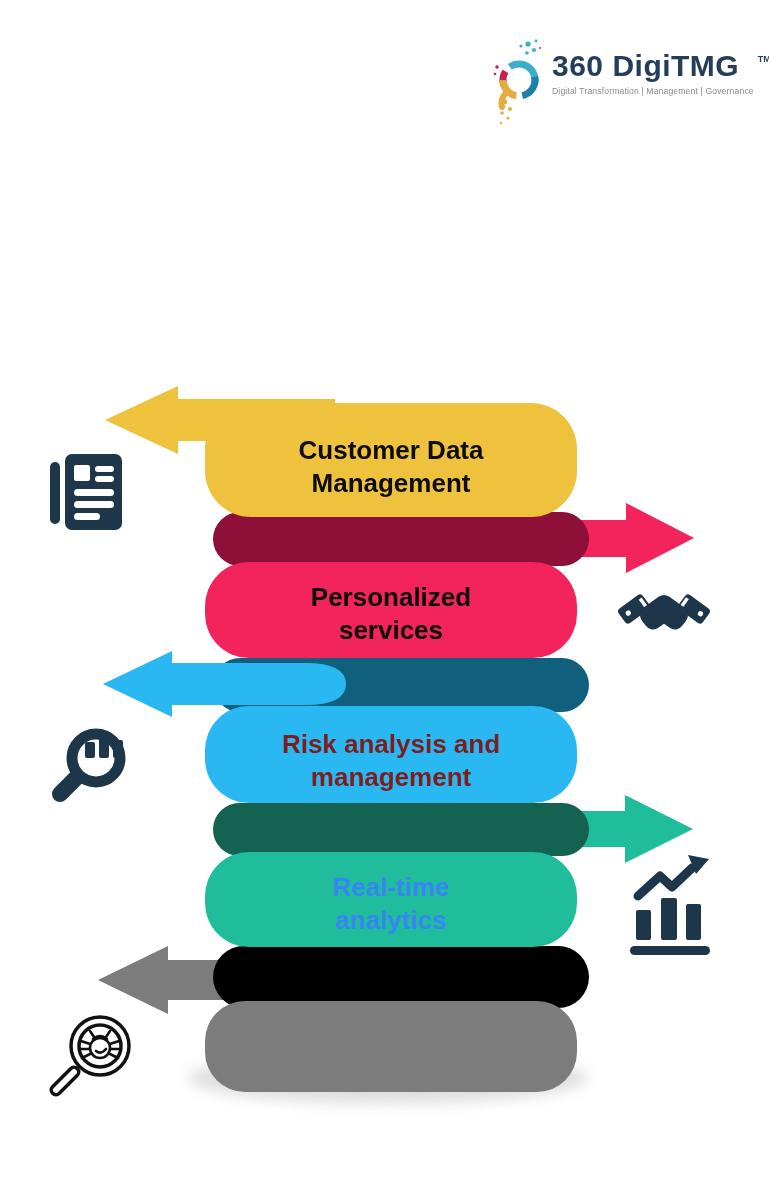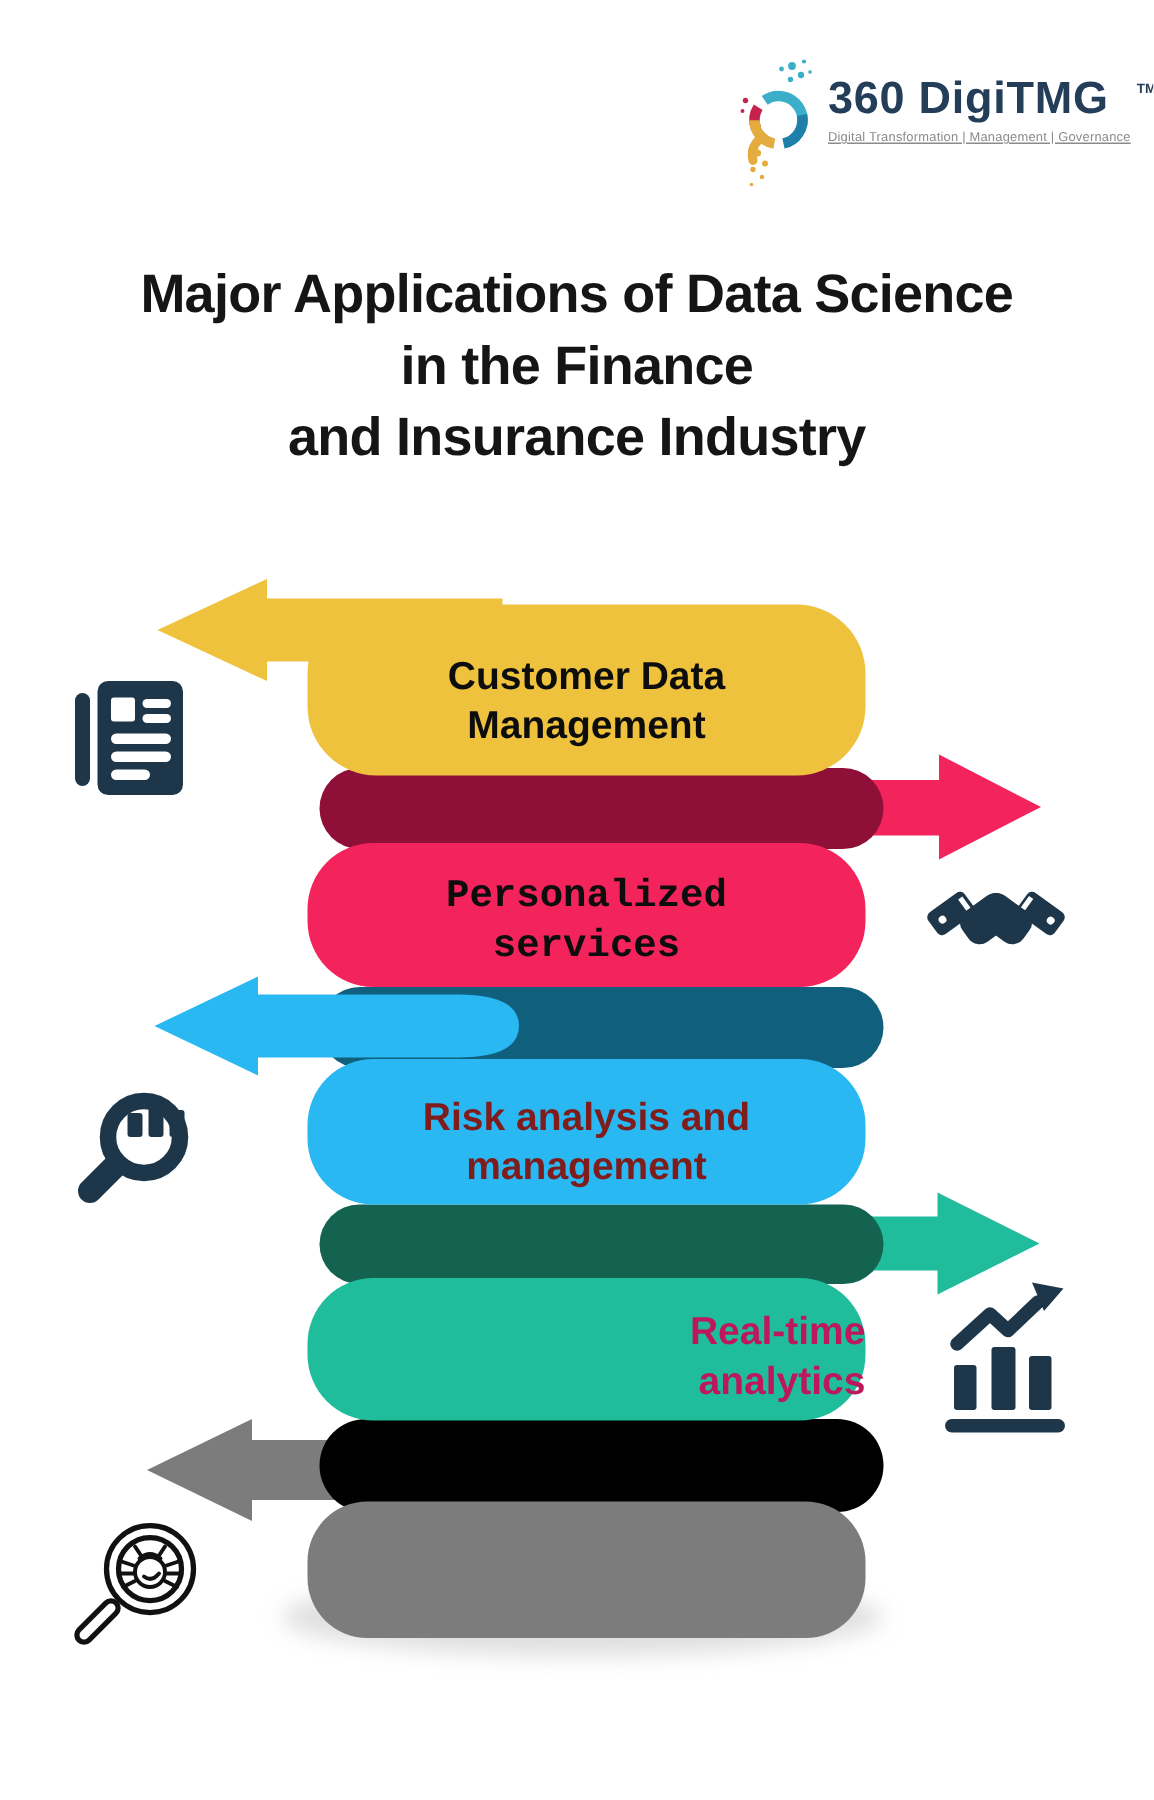--- a/index.html
+++ b/index.html
@@ -56,27 +56,24 @@
         <circle cx="16" cy="82" r="1.5"></circle>
           <circle cx="9" cy="87" r="1.2"></circle>
       </g>
       <g fill="#c5234b">
         <circle cx="5" cy="31" r="1.8"></circle>
           <circle cx="3" cy="38" r="1.3"></circle>
       </g>
     </svg>
     <div class="logo-text">
       <div class="brand" style="color: rgb(36, 62, 90);"><span>360 DigiTMG</span><span class="tm">TM</span></div>
-      <div class="tagline" style="color: rgb(139, 139, 139); text-decoration: underline;">Digital Transformation | Management | Governance</div>
+      <div class="tagline" style="color: rgb(139, 139, 139);">Digital Transformation | Management | Governance</div>
     </div>
   </div>
 
-  <div class="title" style="color: rgb(21, 21, 21);">Major Applications of Data Science
-in the Finance
-and Insurance Industry</div>
 
   <svg class="ribbon-svg" width="769" height="1200" viewBox="0 0 769 1200">
     <defs>
       <filter id="soft" x="-40%" y="-40%" width="180%" height="180%">
           <feGaussianBlur stdDeviation="7"></feGaussianBlur>
         </filter>
     </defs>
 
     <ellipse cx="388" cy="1078" rx="200" ry="26" filter="url(#soft)" opacity="0.8" fill="#d7d7d7"></ellipse>
 
@@ -184,20 +181,20 @@
         <path d="M64,36 L73,33"></path>
           <path d="M65,41 L75,41"></path>
           <path d="M64,46 L72,50"></path>
         <path d="M50,43 Q55,47 60,41"></path>
       </g>
     </g>
   </svg>
 
   <div class="band-label lbl-0" style="color: rgb(13, 13, 13);">Customer Data
 Management</div>
-  <div class="band-label lbl-1" style="color: rgb(13, 13, 13); font-family: Liberation Mono, monospace;">Personalized
+  <div class="band-label lbl-1" style="color: rgb(13, 13, 13);">Personalized
 services</div>
   <div class="band-label lbl-2" style="color: #7f1d1d;">Risk analysis and
 management</div>
-  <div class="band-label lbl-3" style="color: #be185d; text-align: right;">Real-time
+  <div class="band-label lbl-3" style="color: #3b82f6;">Real-time
 analytics</div>
 
 </div>
 
 </body></html>

